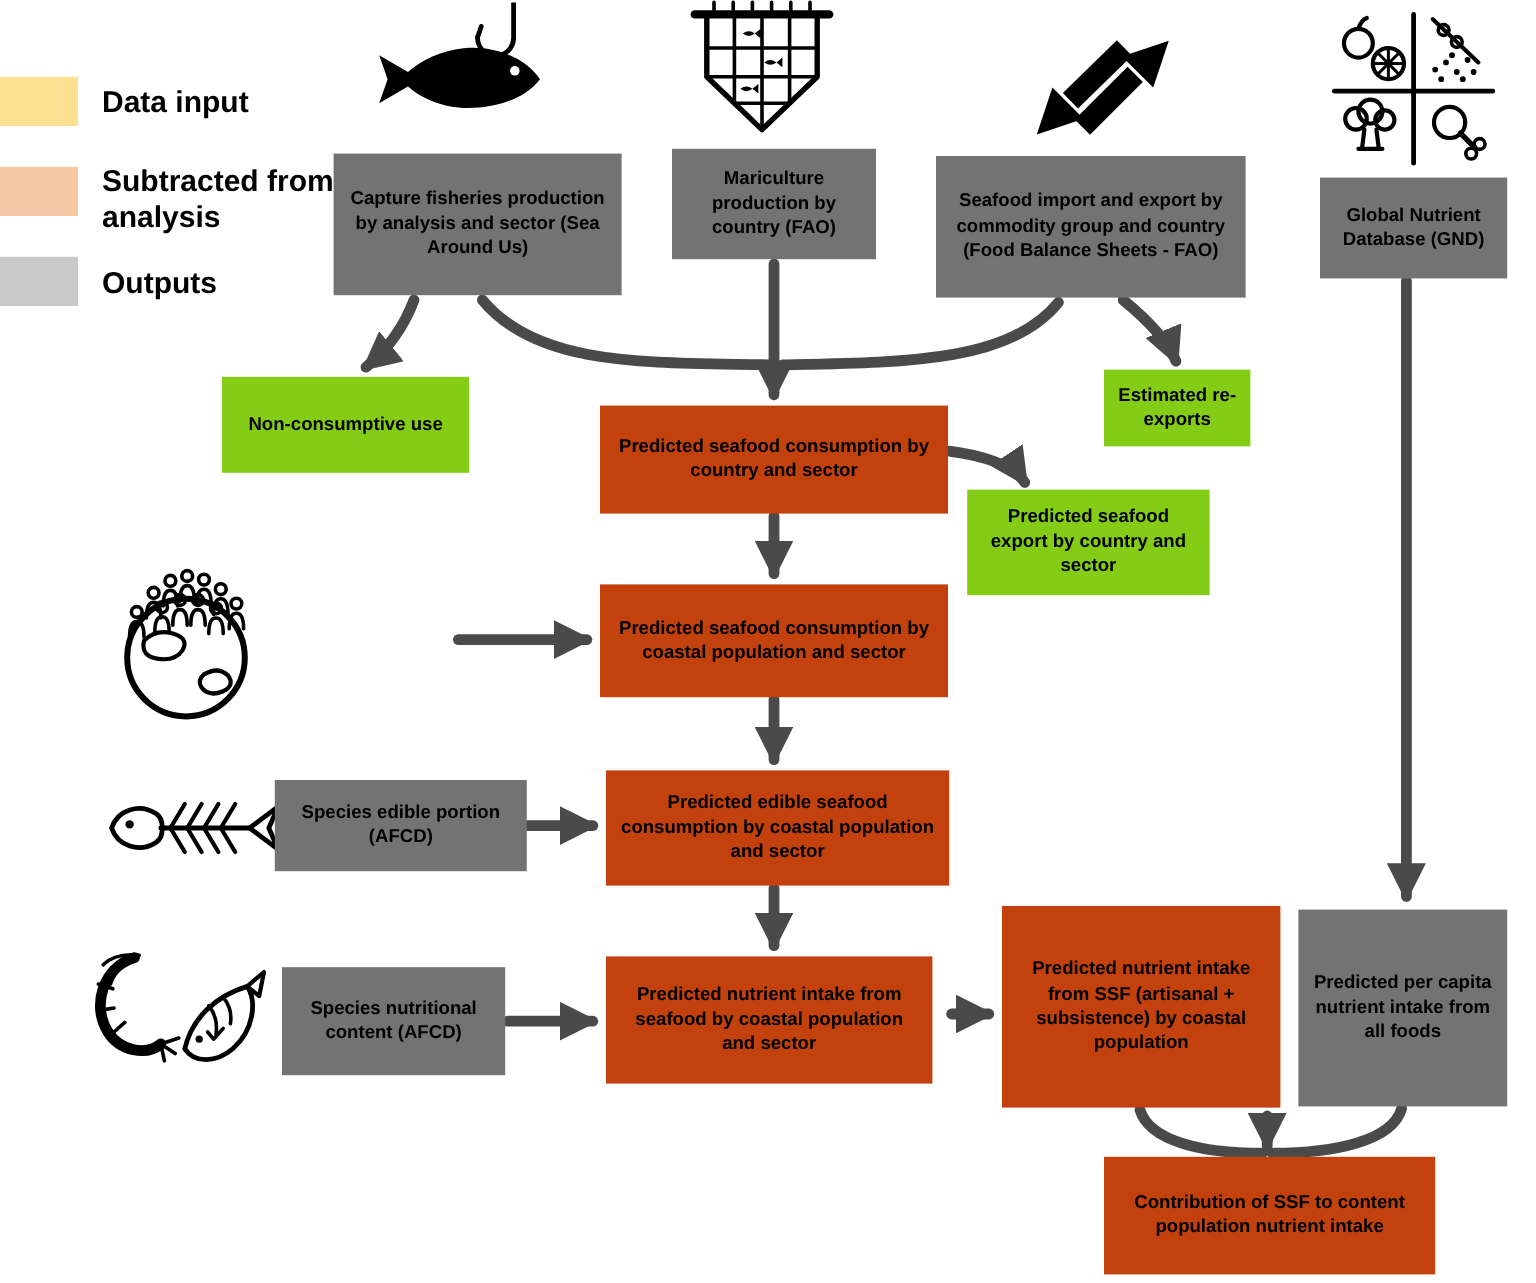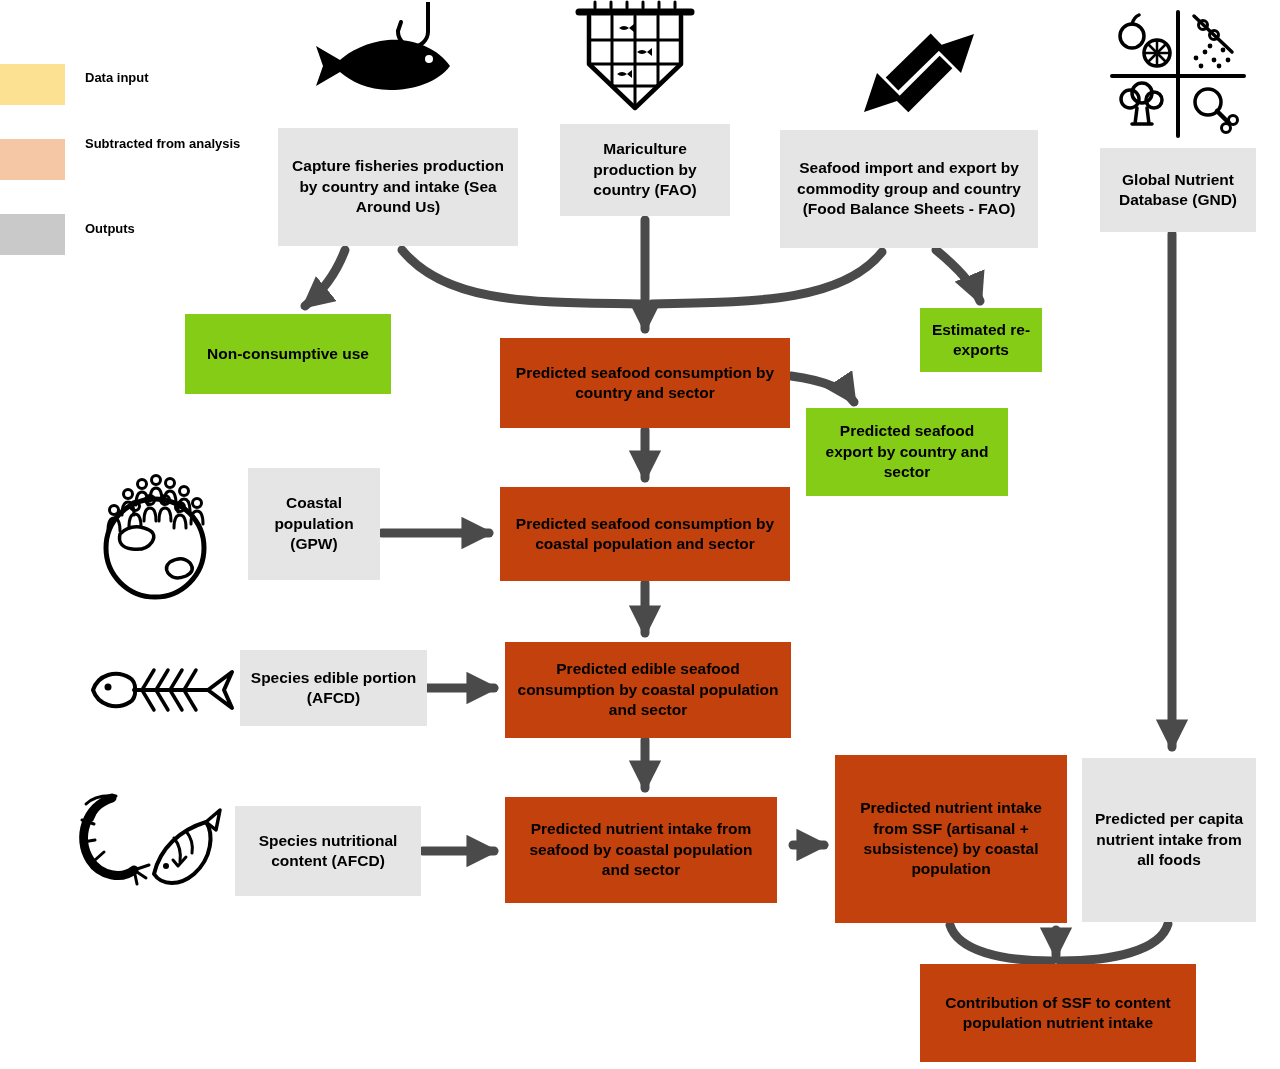--- a/index.html
+++ b/index.html
@@ -6,29 +6,29 @@
   body { font-family:"Liberation Sans", sans-serif; background:#fff; }
   .canvas { position:relative; width:1280px; height:1069px; background:#fff; overflow:hidden; }
 
   .flow { position:absolute; left:0; top:0; width:1280px; height:1069px; }
 
   .node {
     position:absolute; display:flex; align-items:center; justify-content:center;
     text-align:center; font-weight:bold; font-size:15.5px; line-height:1.32;
     color:#000; padding:6px 10px;
   }
-  .node.input      { background:#e5e5e5; }
+  .node.input      { background:#737373; }
   .node.subtracted { background:#84cc16; }
   .node.output     { background:#c2410c; }
 
   .legend-swatch { position:absolute; left:0; width:65px; height:41px; }
   .sw-input      { background:#FBE191; }
   .sw-subtracted { background:#F6C7A4; }
   .sw-output     { background:#C9C9C9; }
-  .legend-label  { position:absolute; left:85px; font-weight:bold; font-size:13px; line-height:1.2; color:#000; }
+  .legend-label  { position:absolute; left:85px; font-weight:bold; font-size:25px; line-height:1.2; color:#000; }
 
   .icon { position:absolute; }
   .icon svg { width:100%; height:100%; display:block; }
   .ic { stroke:#000; fill:none; stroke-linecap:round; stroke-linejoin:round; }
 </style>
 </head>
 <body>
 
 <div class="canvas">
 
@@ -202,26 +202,25 @@
       <path class="ic" d="M84 98 C90 72 110 54 136 46 C144 58 142 82 124 98 C110 110 92 110 84 98 Z" stroke-width="4"></path>
       <path class="ic" d="M136 46 L150 34 L146 54 Z" stroke-width="3.5"></path>
       <circle cx="96" cy="90" r="3" fill="#000"></circle>
       <g class="ic" stroke-width="3">
         <path d="M104 62 q8 10 6 24 M116 55 q8 10 6 22"></path>
         <path d="M103 84 l5 6 l8 -9"></path>
       </g>
     </svg>
   </div>
 
-  <div class="node input" style="left:278px; top:128px; width:240px; height:118px">Capture fisheries production by country and intake (Sea Around Us)</div>
+  <div class="node input" style="left:278px; top:128px; width:240px; height:118px">Capture fisheries production by analysis and sector (Sea Around Us)</div>
   <div class="node input" style="left:560px; top:124px; width:170px; height:92px">Mariculture production by country (FAO)</div>
   <div class="node input" style="left:780px; top:130px; width:258px; height:118px">Seafood import and export by commodity group and country (Food Balance Sheets - FAO)</div>
   <div class="node input" style="left:1100px; top:148px; width:156px; height:84px">Global Nutrient Database (GND)</div>
-  <div class="node input" style="left:248px; top:468px; width:132px; height:112px">Coastal population (GPW)</div>
-  <div class="node input" style="left:240px; top:650px; width:187px; height:76px">Species edible portion (AFCD)</div>
+  <div class="node input" style="left:229px; top:650px; width:210px; height:76px">Species edible portion (AFCD)</div>
   <div class="node input" style="left:235px; top:806px; width:186px; height:90px">Species nutritional content (AFCD)</div>
   <div class="node input" style="left:1082px; top:758px; width:174px; height:164px">Predicted per capita nutrient intake from all foods</div>
 
   <div class="node subtracted" style="left:185px; top:314px; width:206px; height:80px">Non-consumptive use</div>
   <div class="node subtracted" style="left:920px; top:308px; width:122px; height:64px">Estimated re-exports</div>
   <div class="node subtracted" style="left:806px; top:408px; width:202px; height:88px">Predicted seafood export by country and sector</div>
 
   <div class="node output" style="left:500px; top:338px; width:290px; height:90px">Predicted seafood consumption by country and sector</div>
   <div class="node output" style="left:500px; top:487px; width:290px; height:94px">Predicted seafood consumption by coastal population and sector</div>
   <div class="node output" style="left:505px; top:642px; width:286px; height:96px">Predicted edible seafood consumption by coastal population and sector</div>

